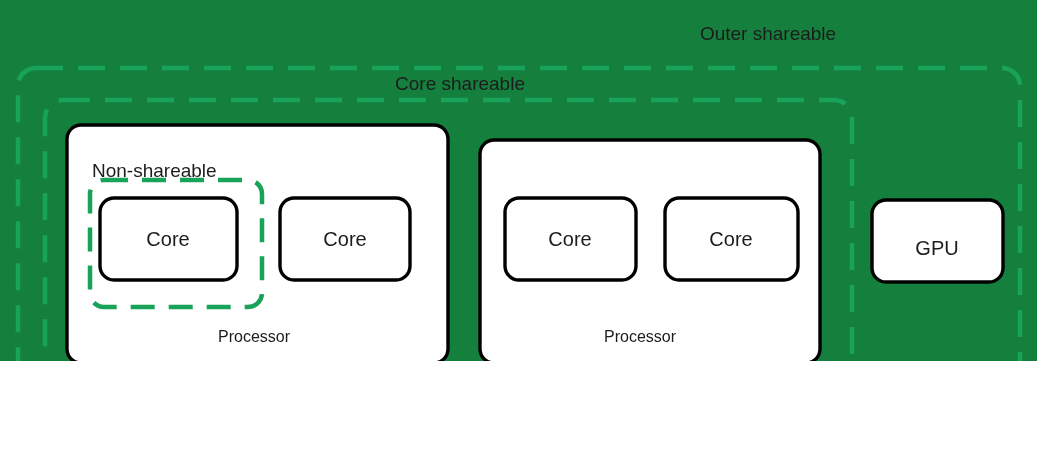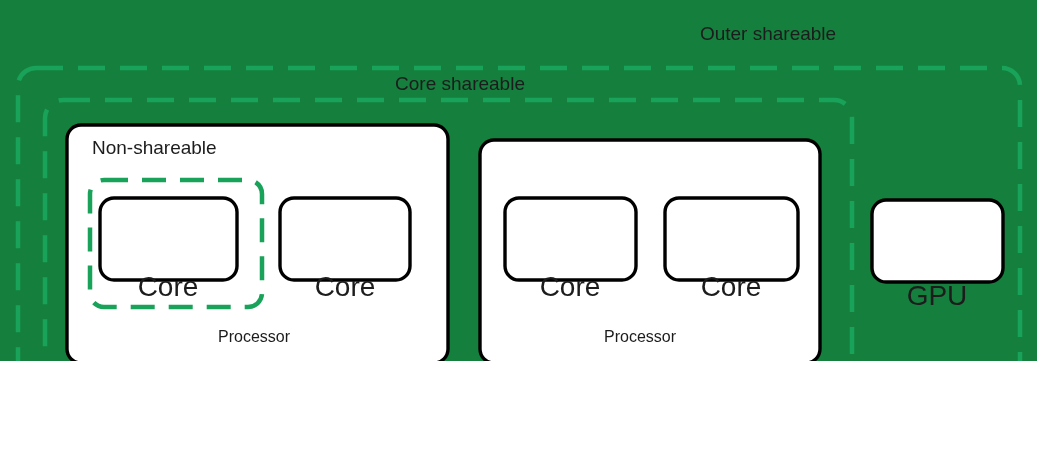--- a/index.html
+++ b/index.html
@@ -27,22 +27,21 @@
     position: absolute;
     white-space: nowrap;
     font-family: "Liberation Sans", sans-serif;
     color: #1c1c1c;
     line-height: 1;
   }
   .lbl-region {
     font-size: 19px;
   }
   .lbl-box {
-    font-size: 28px;
-    margin-top: 48px;
+    font-size: 20px;
   }
   .lbl-proc {
     font-size: 16px;
   }
   .centered {
     transform: translate(-50%, -50%);
   }
   .watermark {
     position: absolute;
     font-family: "DejaVu Sans", sans-serif;
@@ -76,21 +75,21 @@
     <rect x="505" y="198" width="131" height="82" rx="14" ry="14" fill="#ffffff" stroke="#000000" stroke-width="3.4"></rect>
     <rect x="665" y="198" width="133" height="82" rx="14" ry="14" fill="#ffffff" stroke="#000000" stroke-width="3.4"></rect>
 
     <rect x="872" y="200" width="131" height="82" rx="14" ry="14" fill="#ffffff" stroke="#000000" stroke-width="3.4"></rect>
   </svg>
 
   <div class="lbl lbl-region centered" style="left:768px; top:33px;">Outer shareable</div>
 
   <div class="lbl lbl-region centered" style="left:460px; top:83px;">Core shareable</div>
 
-  <div class="lbl lbl-region" style="left:92px; top:138px;">Non-shareable</div>
+  <div class="lbl lbl-region" style="left:92px; top:161px;">Non-shareable</div>
 
   <div class="lbl lbl-box centered" style="left:168px; top:239px;">Core</div>
 
   <div class="lbl lbl-box centered" style="left:345px; top:239px;">Core</div>
 
   <div class="lbl lbl-proc centered" style="left:254px; top:337px;">Processor</div>
 
   <div class="lbl lbl-box centered" style="left:570px; top:239px;">Core</div>
 
   <div class="lbl lbl-box centered" style="left:731px; top:239px;">Core</div>

